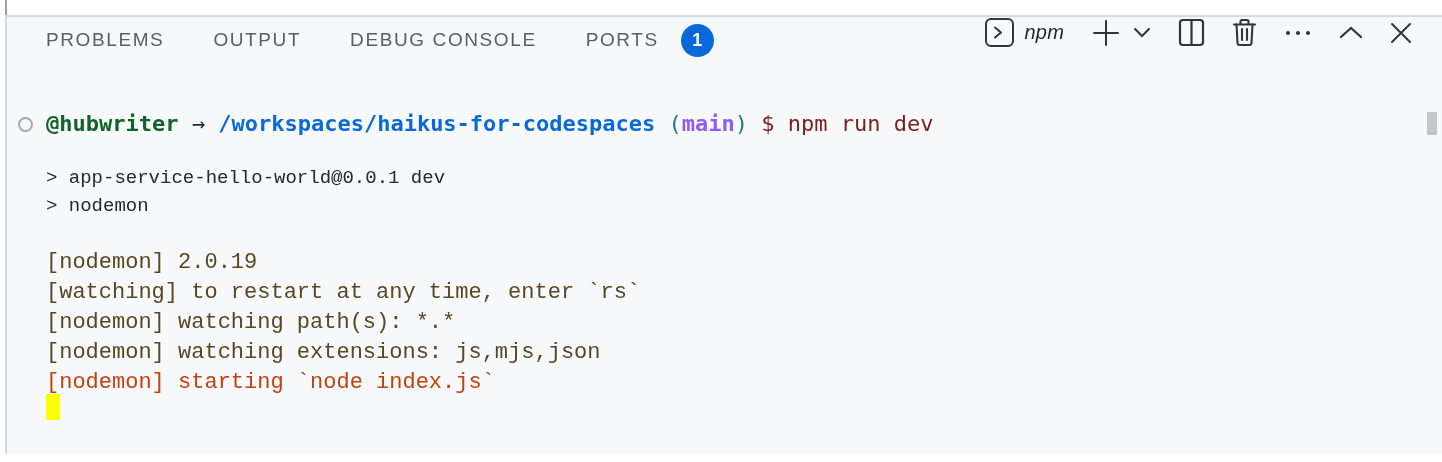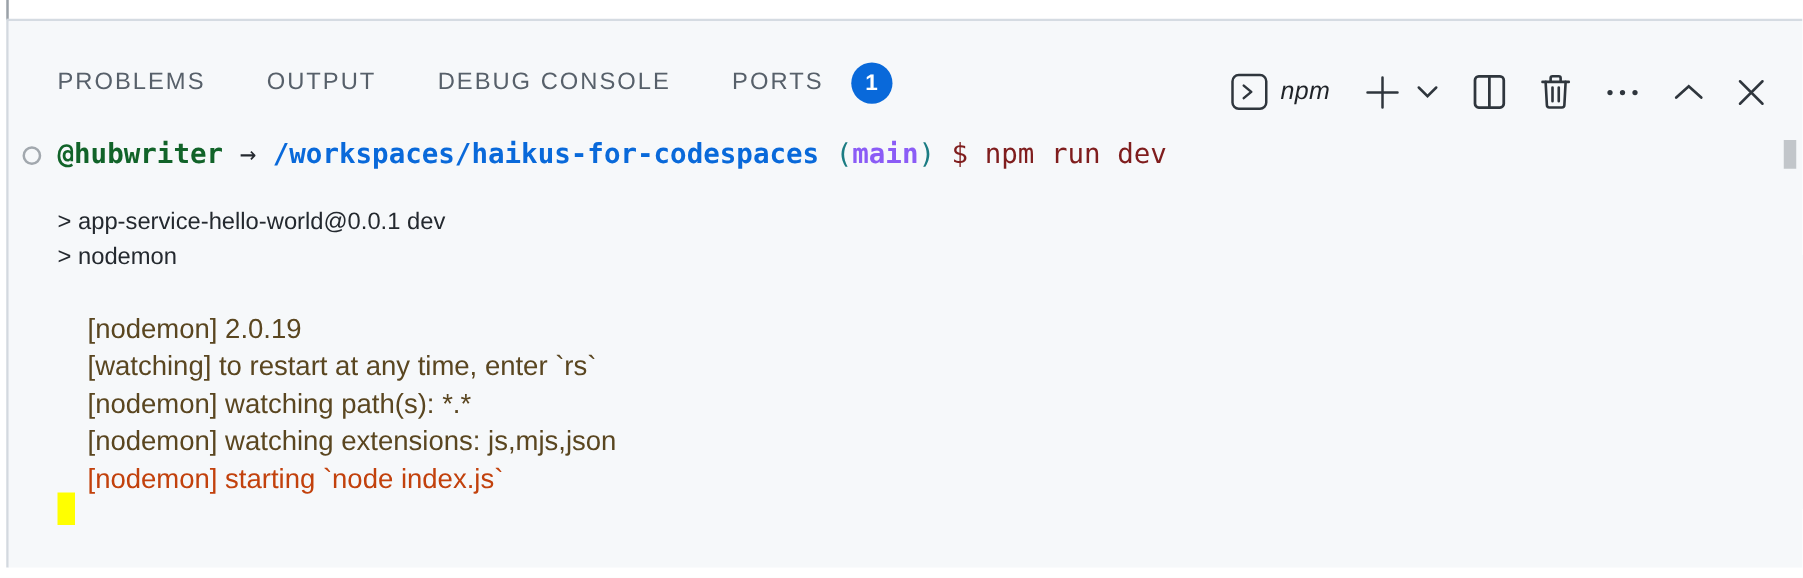--- a/index.html
+++ b/index.html
@@ -10,21 +10,21 @@
   
   .top-strip   { position:absolute; left:0; top:0; width:1442px; height:15px; background:#ffffff; }
   .top-vline   { position:absolute; left:5px; top:0; width:2px; height:16px; background:#9aa1a8; }
   .left-vline  { position:absolute; left:5px; top:15px; width:2px; height:439px; background:#d3d9df; }
   .panel-top-border { position:absolute; left:6px; top:15px; right:0; height:2px; background:#d5dbe2; }
 
   .panel { position:absolute; left:7px; top:17px; right:0; bottom:8px; background:#f6f8fa; }
 
   
   .tabbar { position:absolute; left:0; right:0; top:0; height:72px;
-            display:flex; align-items:flex-end; padding:0 30px 0 39px; }
+            display:flex; align-items:flex-start; padding:0 30px 0 39px; }
   .tabs { display:flex; align-items:center; gap:49px; }
   .tab  { position:relative; height:46px; display:flex; align-items:center;
           font-size:19px; letter-spacing:1.6px; color:#57606a; cursor:pointer;
           white-space:nowrap; }
   .tab.active { color:#1b1f24; }
   .tab.active::after { content:""; position:absolute; left:-4px; right:-4px; bottom:2px;
                        height:3px; border-radius:2px; background:#f9826c; }
   .tab-ports { display:flex; align-items:center; gap:22px; }
   .badge { width:33px; height:33px; border-radius:50%; background:#0969da; color:#ffffff;
            font-size:18px; font-weight:bold; display:flex; align-items:center; justify-content:center;
@@ -32,36 +32,36 @@
 
   
   .actions { display:flex; align-items:center; gap:27px; margin-left:auto; color:#2f363d;font-style:italic; }
   .action  { display:flex; align-items:center; cursor:pointer; color:#2f363d; }
   .shell-select { display:flex; align-items:center; gap:9px; }
   .shell-label  { font-size:20px; color:#1f2328; letter-spacing:0.2px; }
   .new-term-group { display:flex; align-items:center; gap:12px; }
   svg.ic { display:block; }
 
   
-  .term-line { font-family:Liberation Sans, sans-serif; white-space:pre; color:#24292f; }
+  .term-line { font-family:Liberation Mono, monospace; white-space:pre; color:#24292f; }
   .prompt-line { position:absolute; left:46px; top:109px; font-family:"DejaVu Sans Mono", monospace;
                  font-size:22px; line-height:30px; white-space:pre; }
   .cmd-decoration { position:absolute; left:18px; top:117px; width:15px; height:15px;
                     border:2.5px solid #a2a8ae; border-radius:50%; background:transparent; }
   .p-user  { color:#116329; font-weight:bold; }
   .p-arrow { color:#24292f; }
   .p-path  { color:#0969da; font-weight:bold; }
   .p-paren { color:#1b7c83; }
   .p-branch{ color:#8b5cf6; font-weight:bold; }
   .p-cmd   { color:#7f1d1d; }
 
   .npm-block     { position:absolute; left:46px; top:164px; }
   .npm-block .term-line     { font-size:19px; line-height:28px; }
   .nodemon-block { position:absolute; left:46px; top:248px; }
-  .nodemon-block .term-line { font-size:22px; line-height:30px;margin-left:24px; }
+  .nodemon-block .term-line { font-size:22px; line-height:30px; }
   .c-default { color:#24292f; }
   .c-yellow  { color:#5a4620; }
   .c-green   { color:#c2410c; }
 
   .cursor-block { position:absolute; left:46px; top:394px; width:14px; height:26px; background:#ffff00; }
   .scroll-thumb { position:absolute; left:1427px; top:112px; width:10px; height:23px; background:#c2c6ca; }
 </style>
 </head>
 <body>
 

